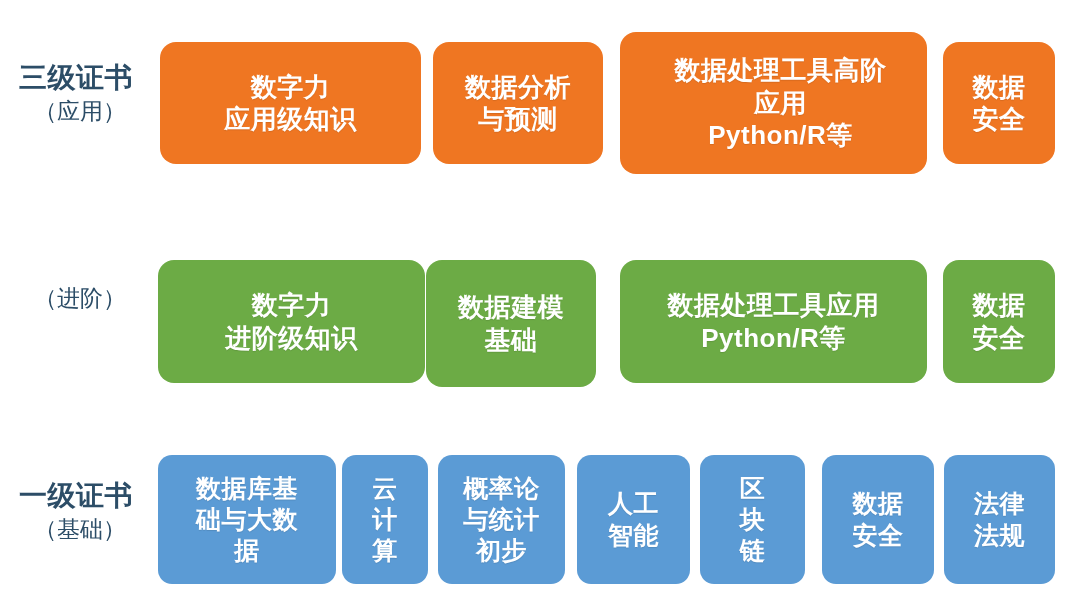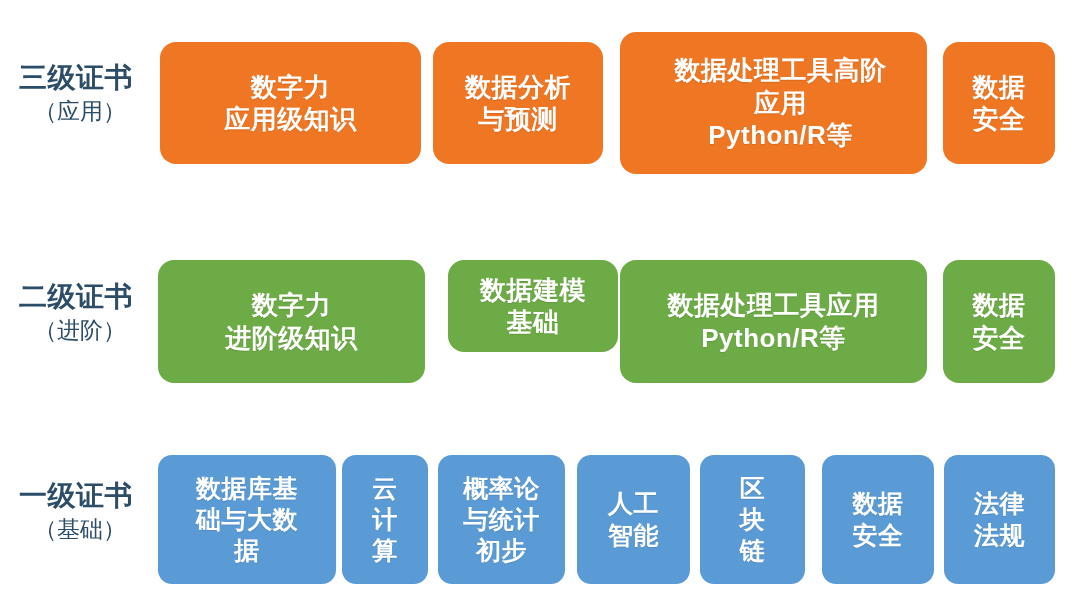--- a/index.html
+++ b/index.html
@@ -100,30 +100,29 @@
 
     <div class="box" style="left:943px; top:42px; width:112px; height:122px;">
       <span class="txt">数据
 安全</span>
     </div>
   </div>
 
   <div class="row-green">
 
     <div class="row-label" style="top:281px;">
-      <span class="lvl">二级证书</span>
       <span class="sub">（进阶）</span>
     </div>
 
     <div class="box" style="left:158px; top:260px; width:267px; height:123px;">
       <span class="txt">数字力
 进阶级知识</span>
     </div>
 
-    <div class="box" style="left:448px; top:260px; width:170px; height:92px;">
+    <div class="box" style="left:426px; top:260px; width:170px; height:127px;">
       <span class="txt">数据建模
 基础</span>
     </div>
 
     <div class="box" style="left:620px; top:260px; width:307px; height:123px;">
       <span class="txt">数据处理工具应用
 Python/R等</span>
     </div>
 
     <div class="box" style="left:943px; top:260px; width:112px; height:123px;">

